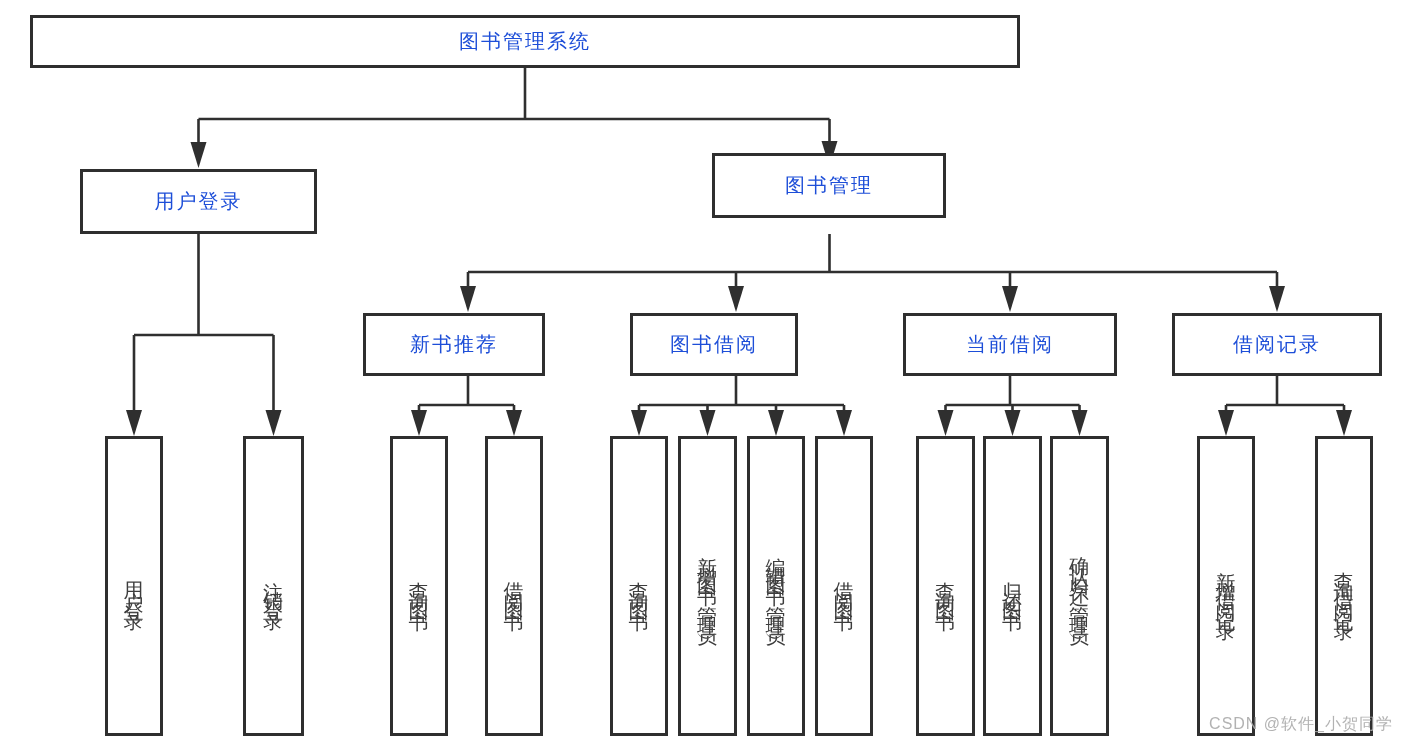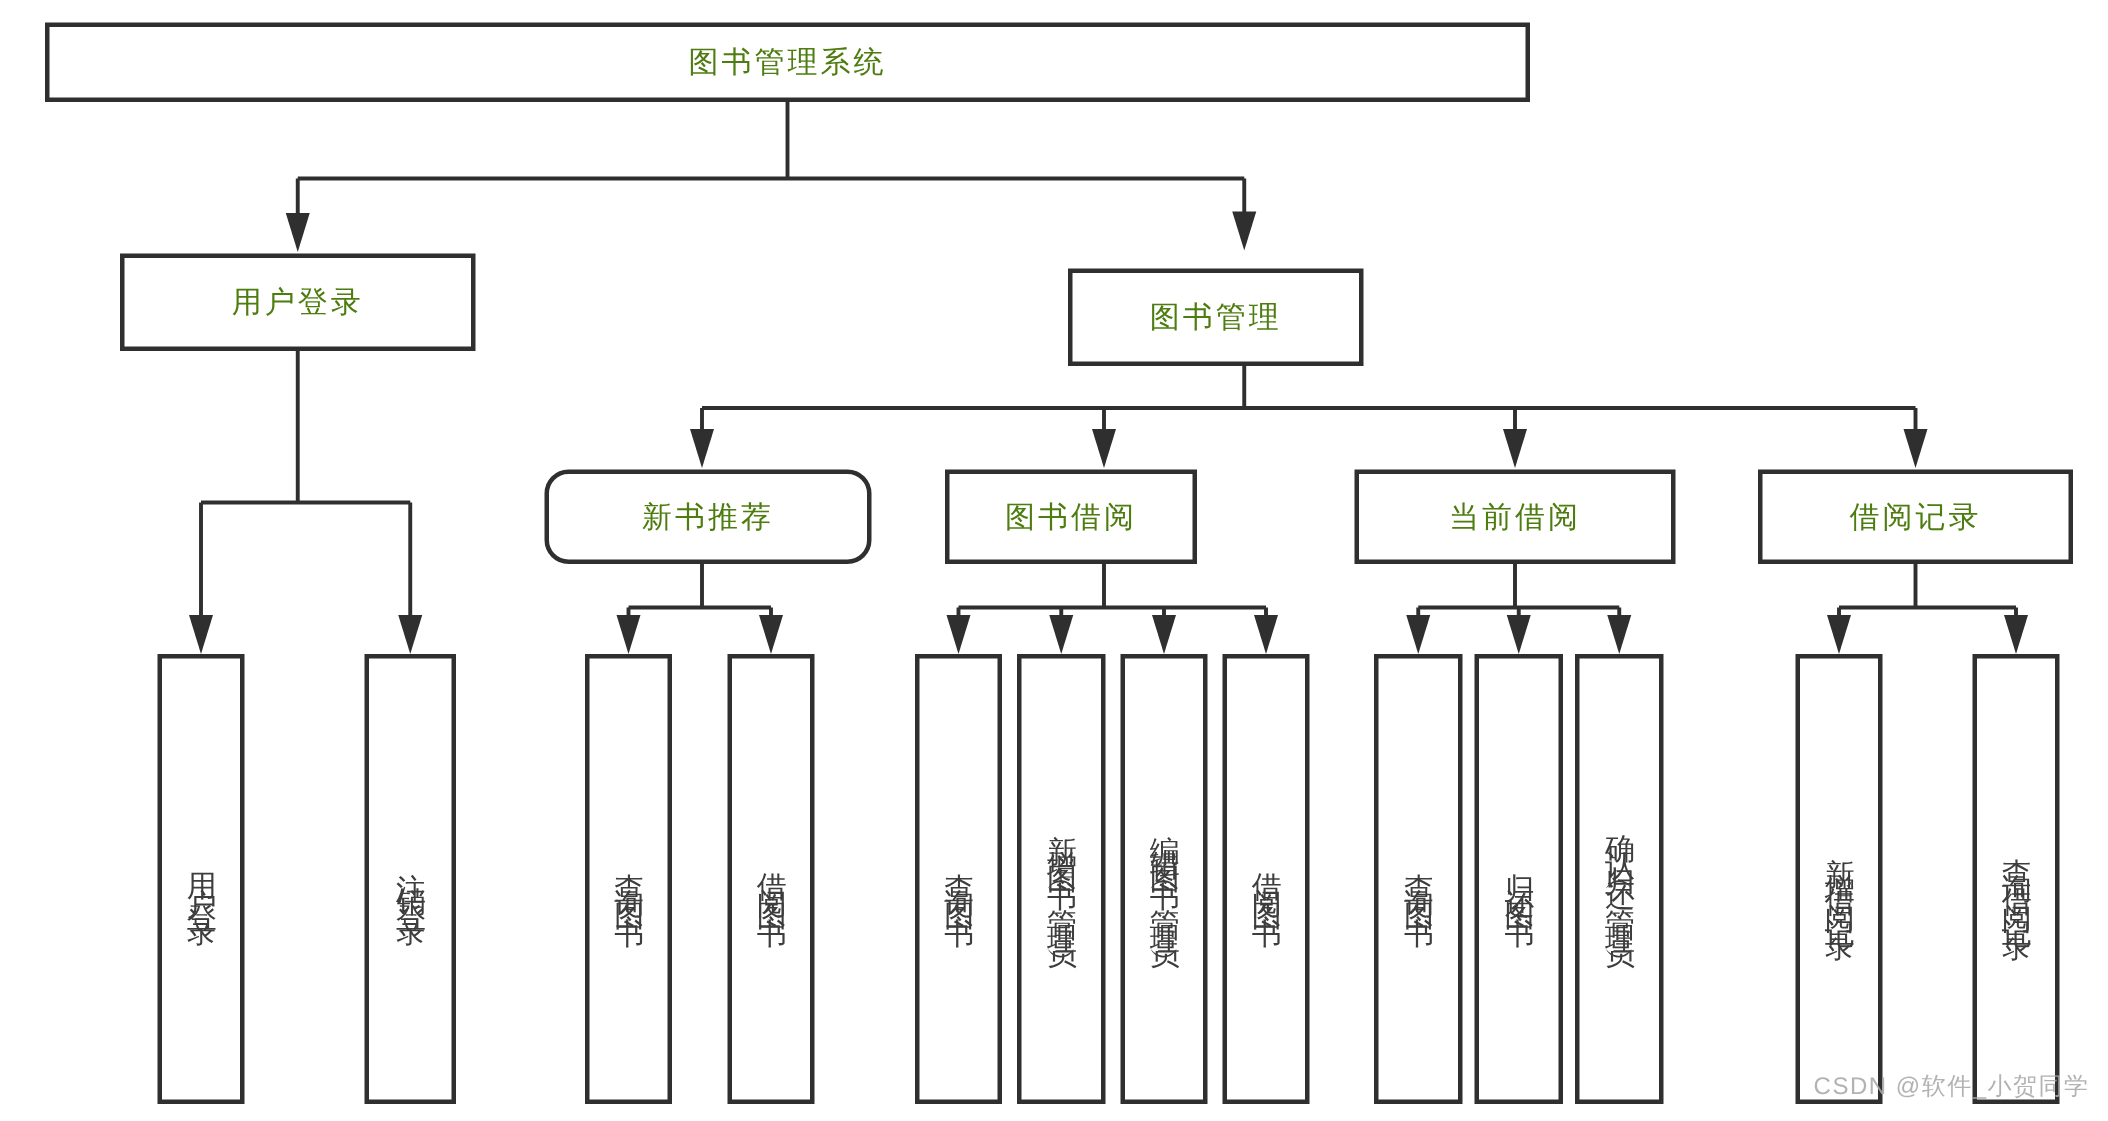--- a/index.html
+++ b/index.html
@@ -29,21 +29,21 @@
     border: 3px solid #2f2f2f;
     background: #ffffff;
     display: flex;
     align-items: center;
     justify-content: center;
     z-index: 2;
   }
   .hlabel {
     font-size: 20px;
     letter-spacing: 2px;
-    color: #4d7c0f;
+    color: #1d4ed8;
     white-space: nowrap;
   }
   .vlabel {
     writing-mode: vertical-rl;
     text-orientation: mixed;
     font-size: 20px;
     letter-spacing: 10px;
     color: #3d3d3d;
     line-height: 1;
   }
@@ -96,25 +96,25 @@
     </g>
   </svg>
 
   <div class="box" style="left:30px; top:15px; width:990px; height:53px;">
     <span class="hlabel">图书管理系统</span>
   </div>
 
   <div class="box" style="left:80px; top:169px; width:237px; height:65px;">
     <span class="hlabel">用户登录</span>
   </div>
-  <div class="box" style="left:712px; top:179px; width:197px; height:65px;">
+  <div class="box" style="left:712px; top:153px; width:234px; height:65px;">
     <span class="hlabel">图书管理</span>
   </div>
 
-  <div class="box" style="left:363px; top:313px; width:218px; height:63px;border-radius:16px;">
+  <div class="box" style="left:363px; top:313px; width:182px; height:63px;">
     <span class="hlabel">新书推荐</span>
   </div>
   <div class="box" style="left:630px; top:313px; width:168px; height:63px;">
     <span class="hlabel">图书借阅</span>
   </div>
   <div class="box" style="left:903px; top:313px; width:214px; height:63px;">
     <span class="hlabel">当前借阅</span>
   </div>
   <div class="box" style="left:1172px; top:313px; width:210px; height:63px;">
     <span class="hlabel">借阅记录</span>

